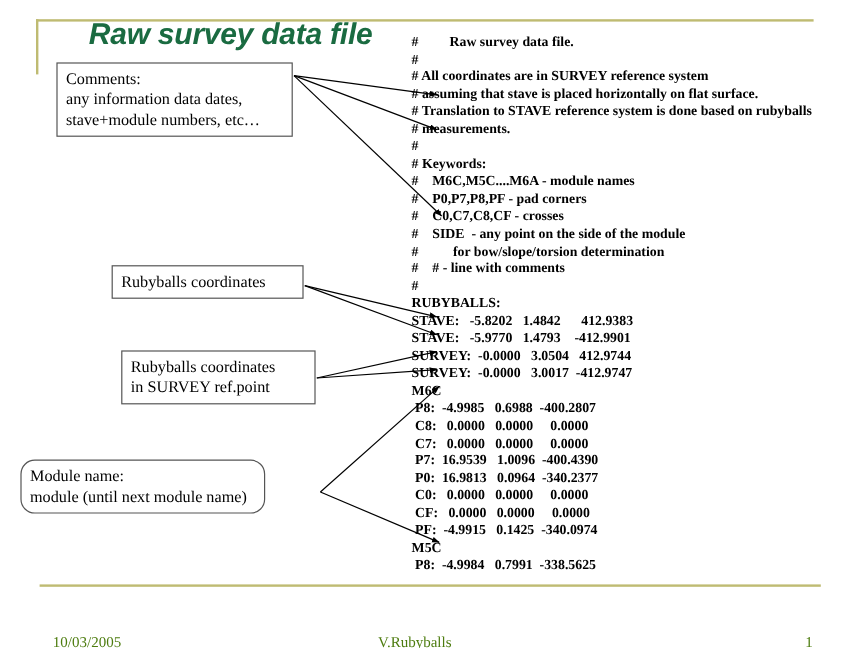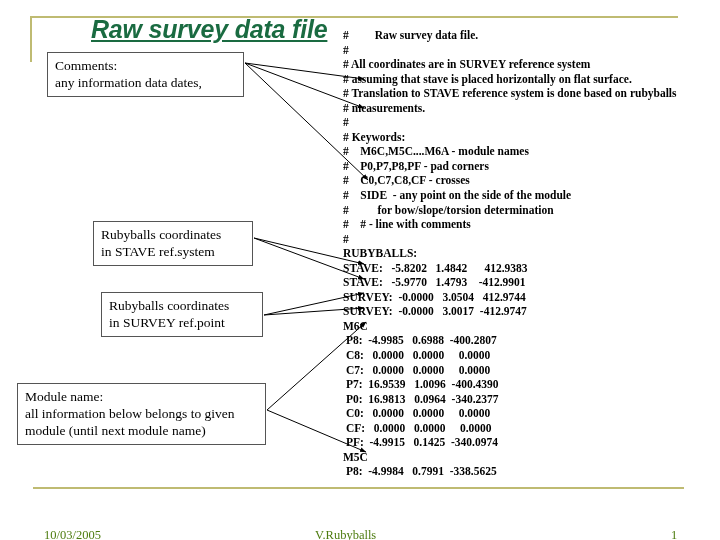--- a/index.html
+++ b/index.html
@@ -46,44 +46,42 @@
   
   #slide-title {
     position: absolute;
     left: 74px;
     top: 15px;
     font-family: "Liberation Sans", "DejaVu Sans", sans-serif;
     font-size: 25px;
     font-weight: bold;
     font-style: italic;
     color: #1a6b41;
-    text-decoration: underline;
     text-underline-offset: 2px;
     letter-spacing: -0.2px;
     white-space: nowrap;
-    margin-left: 17px;
   }
 
   
   .callout {
     position: absolute;
     box-sizing: border-box;
     border: 1px solid #555555;
     background: #ffffff;
     font-size: 13.5px;
     line-height: 17px;
     padding: 4px 7px 5px 7px;
     color: #000000;
   }
   .callout .line { white-space: nowrap; display: block; }
 
   #callout-comments  { left: 47px;  top: 52px;  width: 197px; }
   #callout-stave     { left: 93px;  top: 221px; width: 160px; }
   #callout-survey    { left: 101px; top: 292px; width: 162px; }
-  #callout-module    { left: 17px;  top: 383px; width: 249px; }
+  #callout-module    { left: 17px;  top: 383px; width: 204px; border-radius: 12px; }
 
   
   #connector-layer {
     position: absolute;
     left: 0; top: 0;
     width: 720px; height: 540px;
     pointer-events: none;
   }
 
   
@@ -138,35 +136,34 @@
   <line x1="264" y1="315" x2="364" y2="293" stroke="#000000" stroke-width="1" marker-end="url(#arrowhead)"></line>
   <line x1="264" y1="315" x2="364" y2="308" stroke="#000000" stroke-width="1" marker-end="url(#arrowhead)"></line>
 
   <line x1="267" y1="410" x2="366" y2="322" stroke="#000000" stroke-width="1" marker-end="url(#arrowhead)"></line>
   <line x1="267" y1="410" x2="366" y2="452" stroke="#000000" stroke-width="1" marker-end="url(#arrowhead)"></line>
 </svg>
 
 <div class="callout" id="callout-comments">
   <span class="line">Comments:</span>
   <span class="line">any information data dates,</span>
+  <span class="line">stave+module numbers, etc…</span>
 </div>
 
 <div class="callout" id="callout-stave">
   <span class="line">Rubyballs coordinates</span>
-  <span class="line">in STAVE ref.system</span>
 </div>
 
 <div class="callout" id="callout-survey">
   <span class="line">Rubyballs coordinates</span>
   <span class="line">in SURVEY ref.point</span>
 </div>
 
 <div class="callout" id="callout-module">
   <span class="line">Module name:</span>
-  <span class="line">all information below belongs to given</span>
   <span class="line">module (until next module name)</span>
 </div>
 
 <div id="file-listing"><span class="row b">#         Raw survey data file.</span><span class="row b">#</span><span class="row b"># All coordinates are in SURVEY reference system</span><span class="row b"># assuming that stave is placed horizontally on flat surface.</span><span class="row b"># Translation to STAVE reference system is done based on rubyballs</span><span class="row b"># measurements.</span><span class="row b">#</span><span class="row b"># Keywords:</span><span class="row b">#    M6C,M5C....M6A - module names</span><span class="row b">#    P0,P7,P8,PF - pad corners</span><span class="row b">#    C0,C7,C8,CF - crosses</span><span class="row b">#    SIDE  - any point on the side of the module</span><span class="row b">#          for bow/slope/torsion determination</span><span class="row b">#    # - line with comments</span><span class="row b">#</span><span class="row b">RUBYBALLS:</span><span class="row b">STAVE:   -5.8202   1.4842      412.9383</span><span class="row b">STAVE:   -5.9770   1.4793    -412.9901</span><span class="row b">SURVEY:  -0.0000   3.0504   412.9744</span><span class="row b">SURVEY:  -0.0000   3.0017  -412.9747</span><span class="row b">M6C</span><span class="row b"> P8:  -4.9985   0.6988  -400.2807</span><span class="row b"> C8:   0.0000   0.0000     0.0000</span><span class="row b"> C7:   0.0000   0.0000     0.0000</span><span class="row b"> P7:  16.9539   1.0096  -400.4390</span><span class="row b"> P0:  16.9813   0.0964  -340.2377</span><span class="row b"> C0:   0.0000   0.0000     0.0000</span><span class="row b"> CF:   0.0000   0.0000     0.0000</span><span class="row b"> PF:  -4.9915   0.1425  -340.0974</span><span class="row b">M5C</span><span class="row b"> P8:  -4.9984   0.7991  -338.5625</span></div>
 
 <div class="footer-text" id="footer-date">10/03/2005</div>
 <div class="footer-text" id="footer-author">V.Rubyballs</div>
 <div class="footer-text" id="footer-pagenum">1</div>
 
 </body></html>

